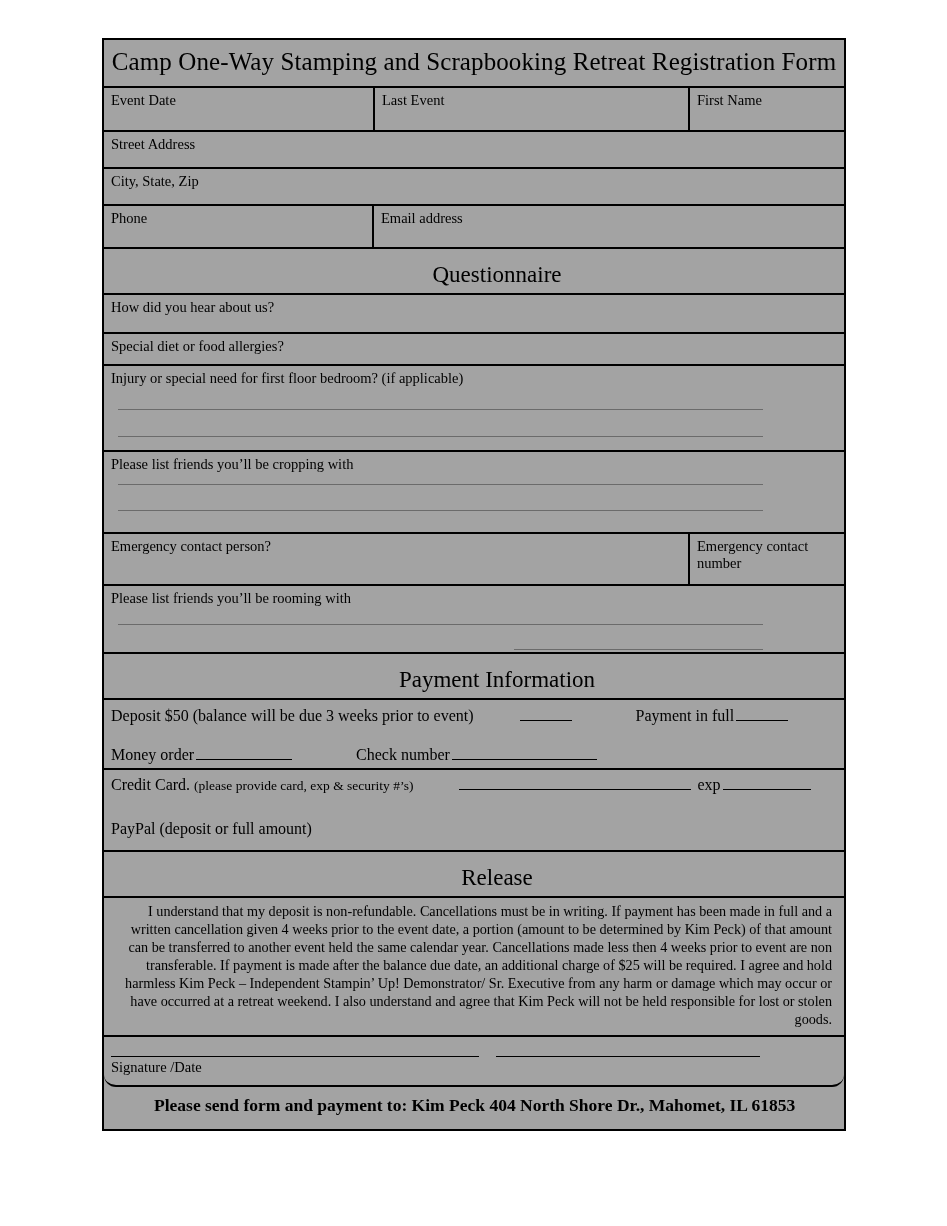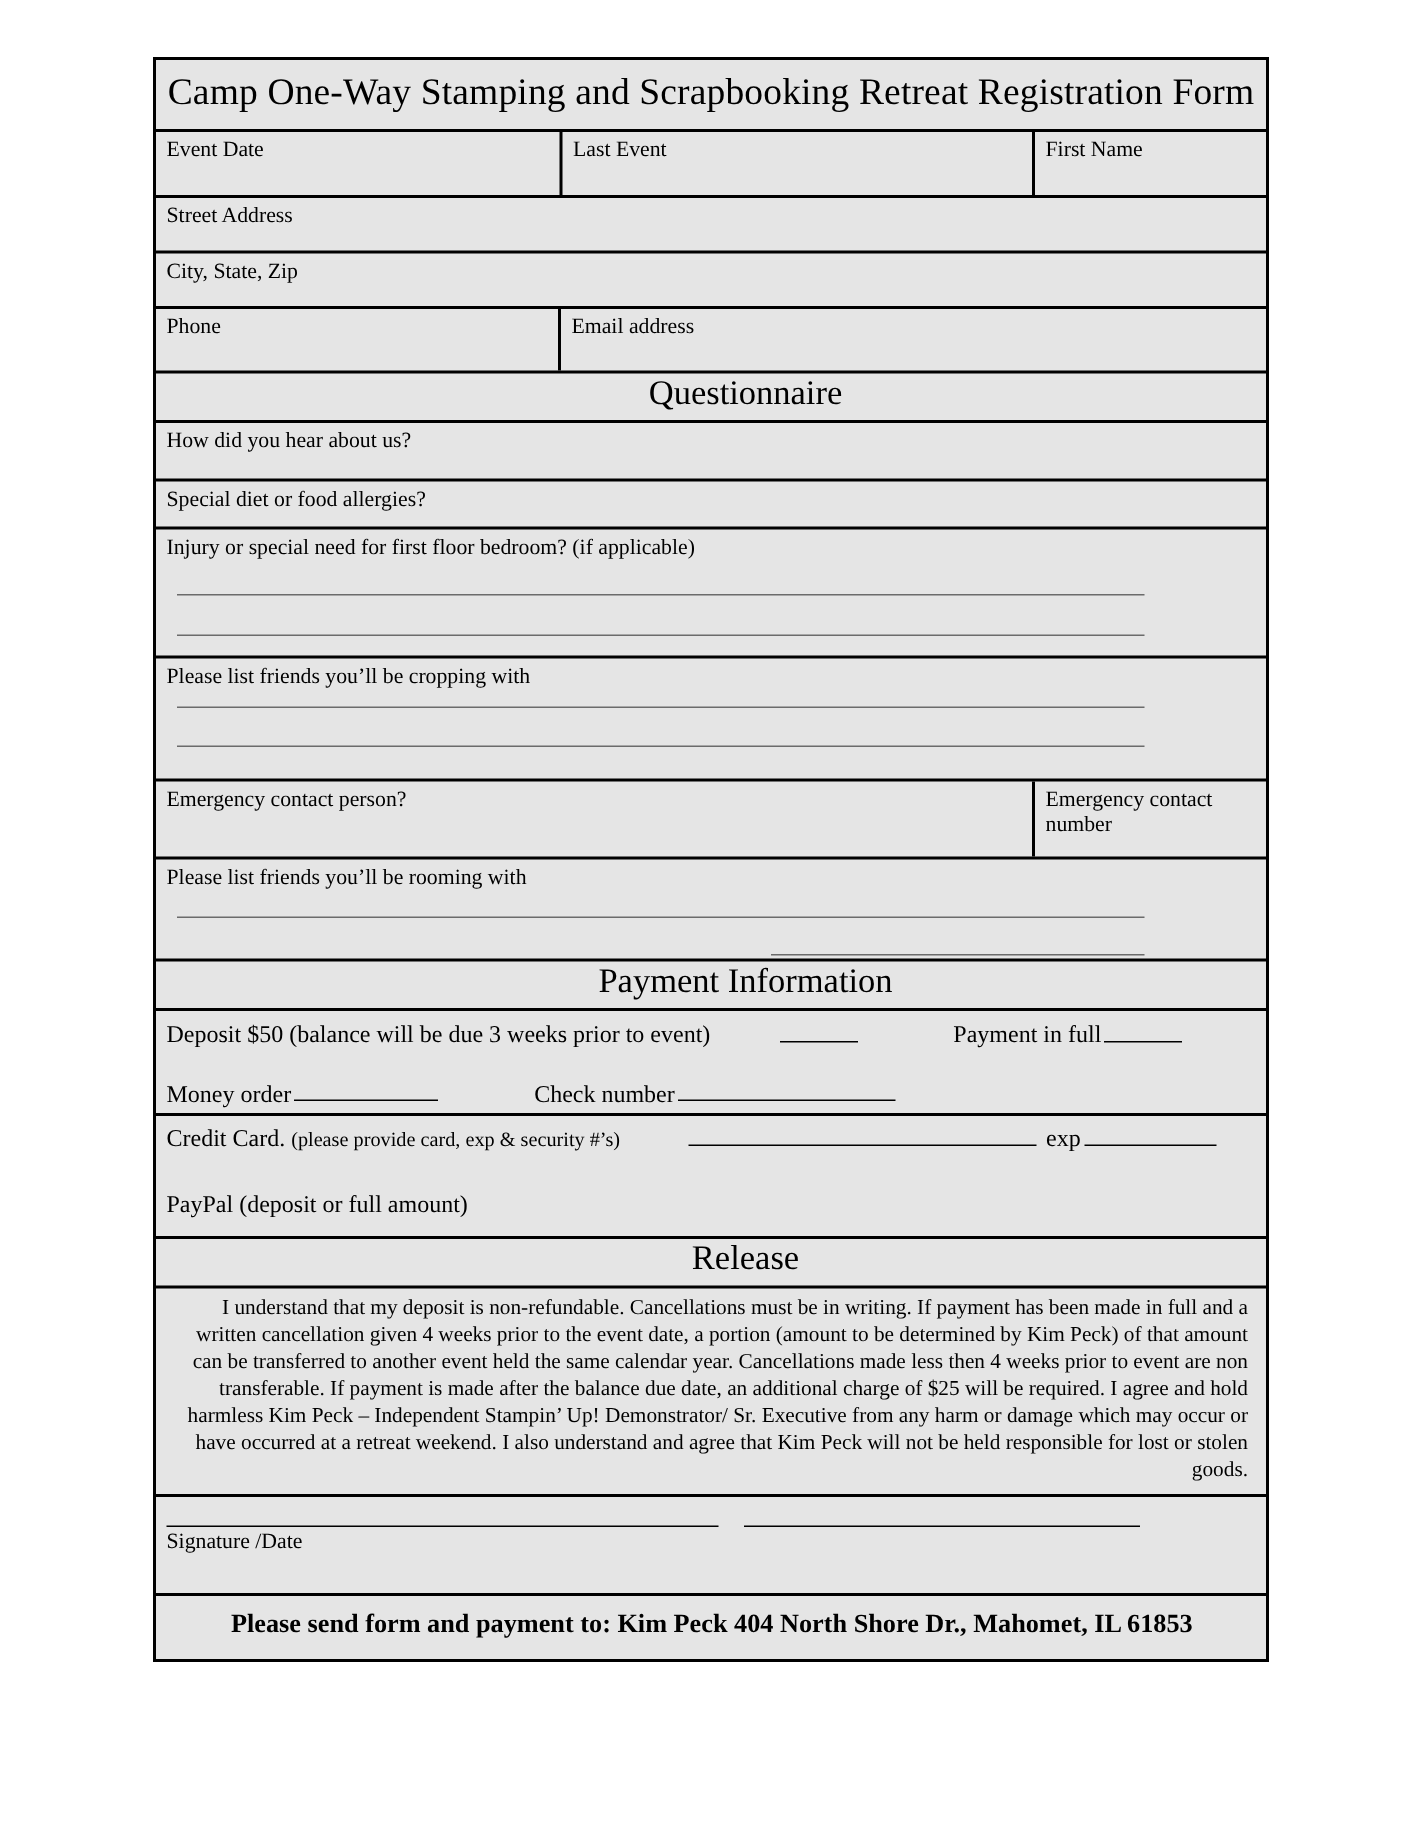--- a/index.html
+++ b/index.html
@@ -19,21 +19,21 @@
     height: 1226px;
     background: #ffffff;
   }
 
   .form-table {
     position: absolute;
     left: 102px;
     top: 38px;
     width: 744px;
     border: 2px solid #000;
-    background: #e5e5e5;
+    background: #a3a3a3;
   }
 
   .row {
     display: flex;
     border-bottom: 2px solid #000;
     position: relative;
   }
   .row:last-child { border-bottom: none; padding-left: 40px; }
 
   .cell {
@@ -56,37 +56,37 @@
     font-weight: 400;
     letter-spacing: 0.1px;
   }
 
   
   .section-cell {
     width: 100%;
     text-align: center;
     font-size: 23px;
     line-height: 1.05;
-    padding: 1px 4px 6px 4px;
+    padding: 14px 4px 6px 4px;
     margin-left: 46px;
   }
 
   
   .h-name   { height: 44px; }
   .h-addr   { height: 37px; }
   .h-phone  { height: 43px; }
   .h-q1     { height: 39px; }
   .h-q2     { height: 32px; }
   .h-big3   { height: 86px; }
   .h-big2   { height: 82px; }
   .h-big1   { height: 68px; }
   .h-emerg  { height: 52px; }
   .h-deposit{ height: 70px; }
   .h-credit { height: 82px; }
-  .h-sign   { height: 66px; }
+  .h-sign   { height: 50px; border-radius: 12px; }
   .h-footer { height: 42px; }
 
   .label { display: block; }
 
   
   .rule {
     position: absolute;
     height: 0;
     border-top: 1px solid #6b6b6b;
   }

